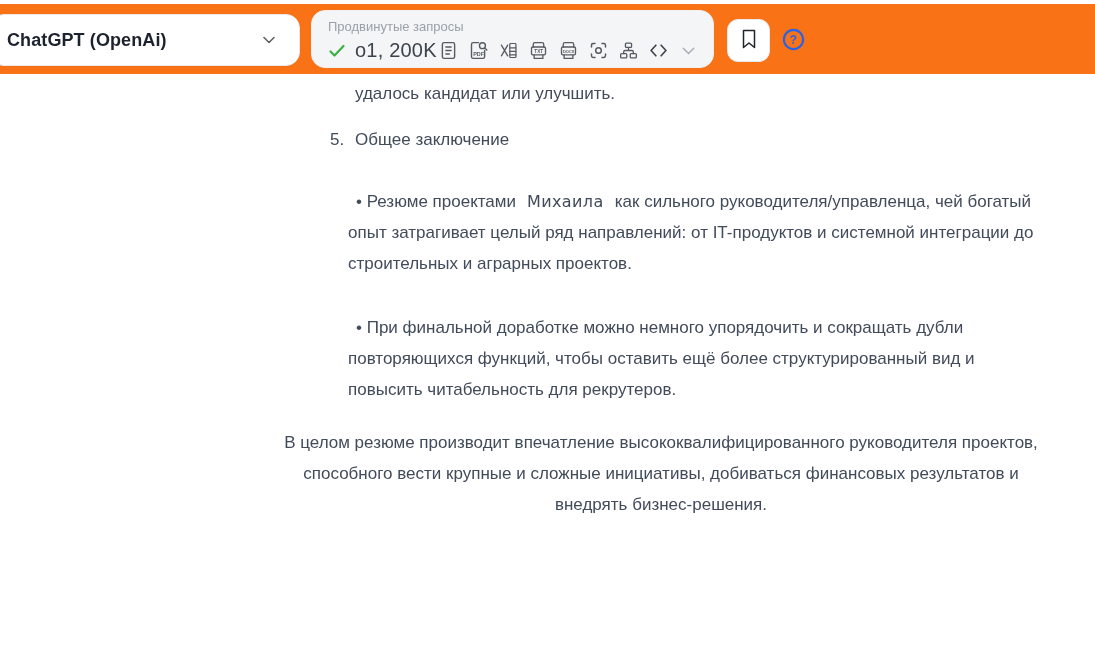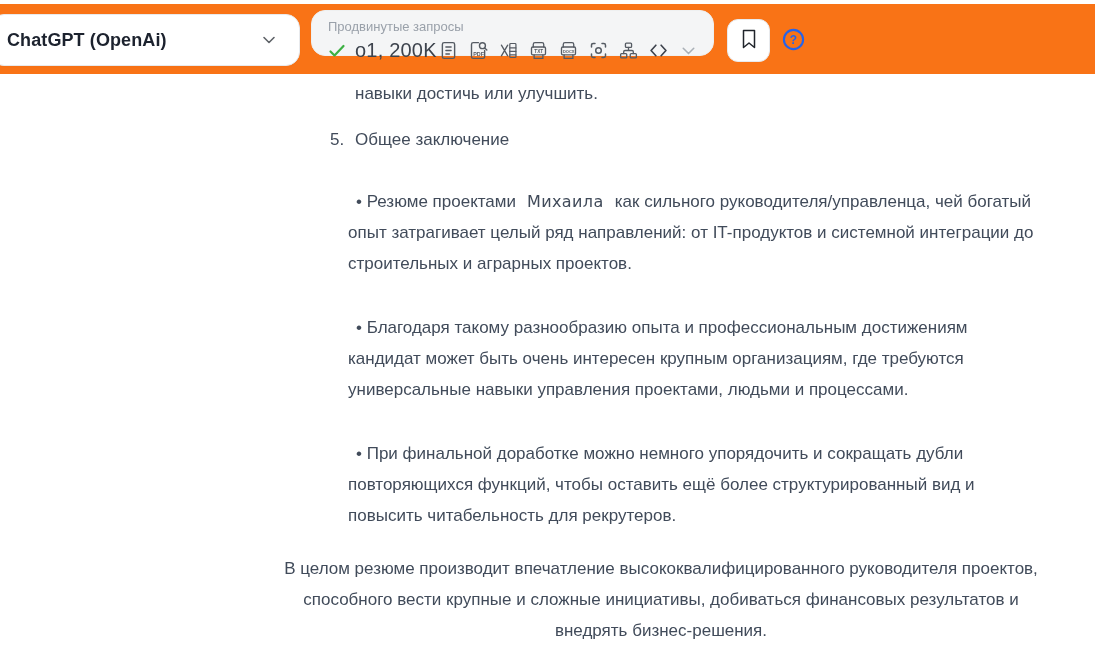--- a/index.html
+++ b/index.html
@@ -18,21 +18,21 @@
     position: absolute; left: -10px; top: 10px; width: 310px; height: 52px;
     background: #ffffff; border: 1px solid #e8eaed; border-radius: 14px;
     display: flex; align-items: center; justify-content: space-between;
     padding: 0 22px 0 16px; cursor: pointer;
     box-shadow: 0 1px 2px rgba(0,0,0,0.02);
   }
   .model-selector .label { font-size: 18px; font-weight: 700; color: #1c222e; letter-spacing: 0.1px; }
   .chev { width: 16px; height: 16px; display: inline-block; }
 
   .feature-panel {
-    position: absolute; left: 311px; top: 6px; width: 403px; height: 46px;
+    position: absolute; left: 311px; top: 6px; width: 403px; height: 58px;
     background: #f4f5f6; border: 1px solid #eef0f1; border-radius: 14px;
     padding: 8px 14px 6px 16px;
   }
   .feature-panel .panel-title { font-size: 13px; color: #9aa1aa; line-height: 16px; }
   .panel-row { display: flex; align-items: center; margin-top: 4px; }
   .check-icon { width: 18px; height: 18px; margin-right: 9px; flex: 0 0 auto; }
   .model-info { font-size: 20px; color: #3d434d; font-weight: 500; letter-spacing: 0.2px; }
   .icon-row { display: flex; align-items: center; gap: 9px; margin-left: auto; }
   .icon-row .tool-icon { width: 21px; height: 21px; display: inline-flex; align-items: center; justify-content: center; cursor: pointer; }
   .icon-row svg { width: 21px; height: 21px; }
@@ -176,28 +176,27 @@
       <svg viewBox="0 0 24 24" width="23" height="23" fill="none">
         <circle cx="12" cy="12" r="10" stroke="#2563eb" stroke-width="2.2"></circle>
         <text x="12" y="16.4" text-anchor="middle" font-size="12.5" font-weight="bold" fill="#2563eb" font-family="'Liberation Sans',sans-serif">?</text>
       </svg>
     </span>
   </div>
 </div>
 
 <div class="content">
 
-  <div class="li-continuation">навыки достичь или улучшить.</div>
+  <div class="li-continuation">удалось кандидат или улучшить.</div>
 
   <div class="list-item-line">
     <span class="li-number">5.</span>
     <span>Общее заключение</span>
   </div>
 
   <div class="bullet-para first"><span>• Резюме проектами</span><span class="name-token">Михаила</span><span>как сильного руководителя/управленца, чей богатый опыт затрагивает целый ряд направлений: от IT-продуктов и системной интеграции до строительных и аграрных проектов.</span></div>
 
-  <div class="bullet-para">• Благодаря такому разнообразию опыта и профессиональным достижениям кандидат может быть очень интересен крупным организациям, где требуются универсальные навыки управления проектами, людьми и процессами.</div>
 
   <div class="bullet-para">• При финальной доработке можно немного упорядочить и сокращать дубли повторяющихся функций, чтобы оставить ещё более структурированный вид и повысить читабельность для рекрутеров.</div>
 
   <div class="closing-para">В целом резюме производит впечатление высококвалифицированного руководителя проектов, способного вести крупные и сложные инициативы, добиваться финансовых результатов и внедрять бизнес-решения.</div>
 
 </div>
 
 </body></html>

